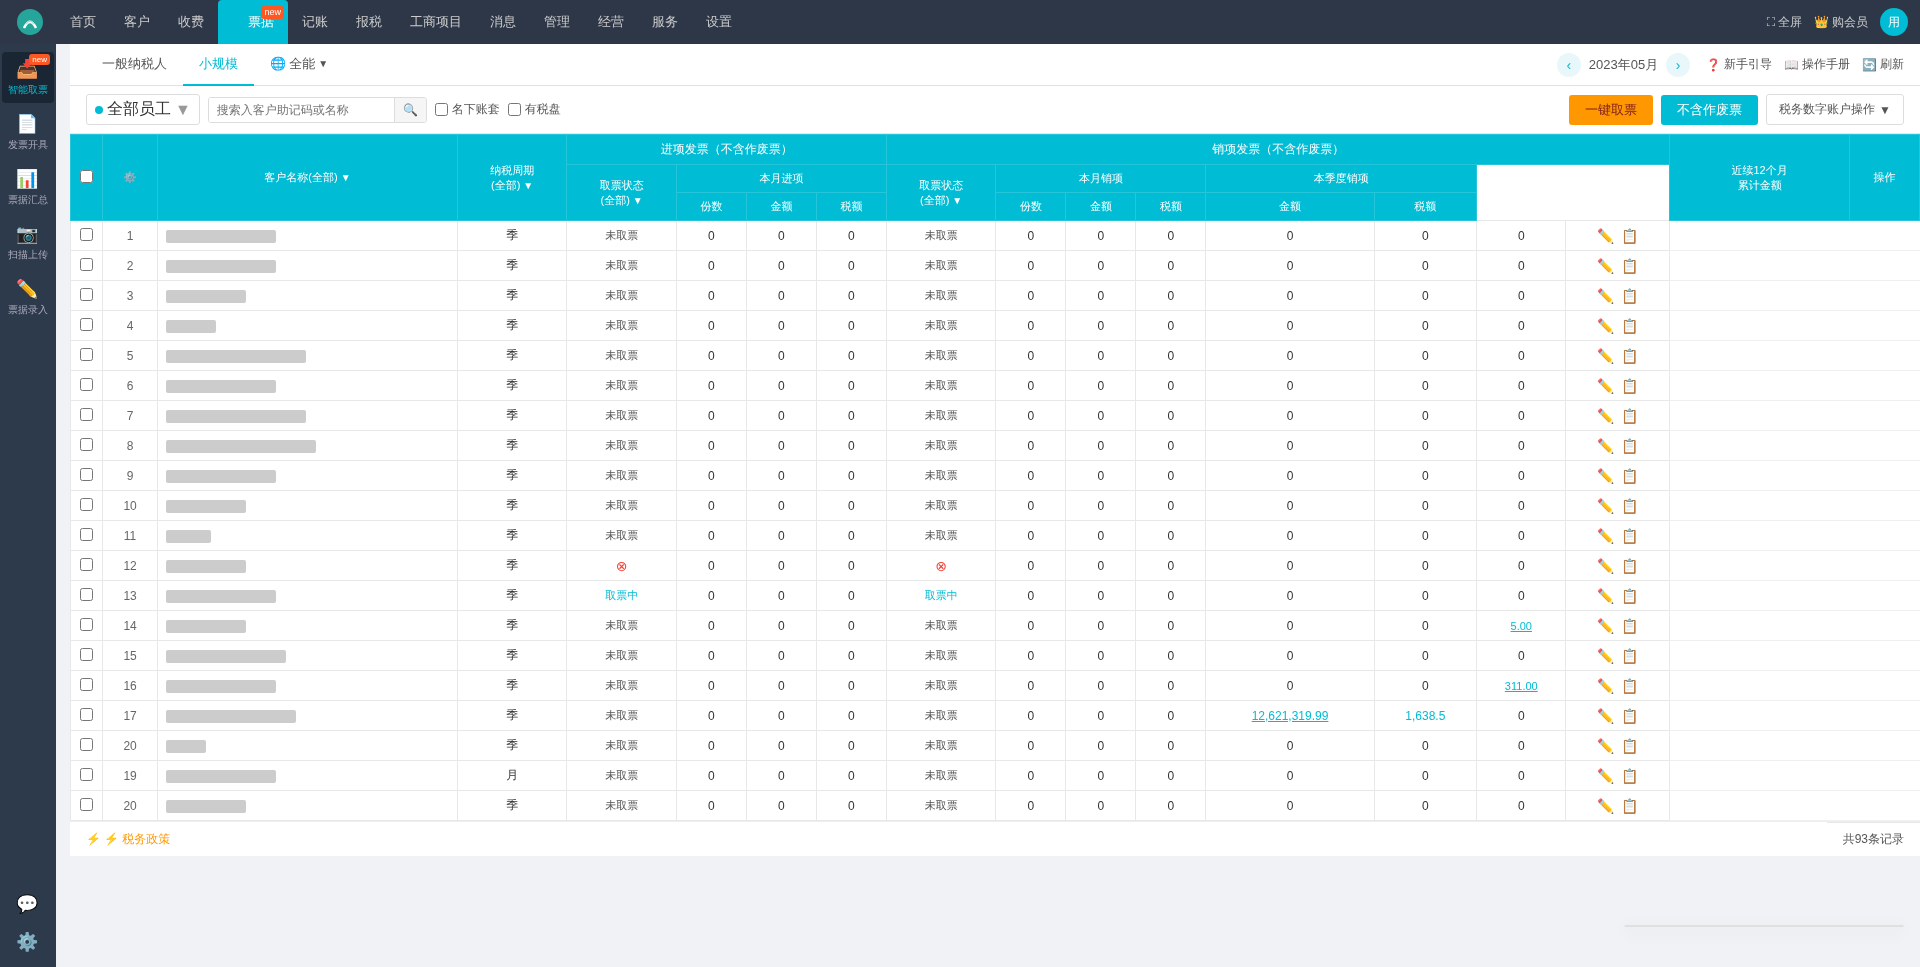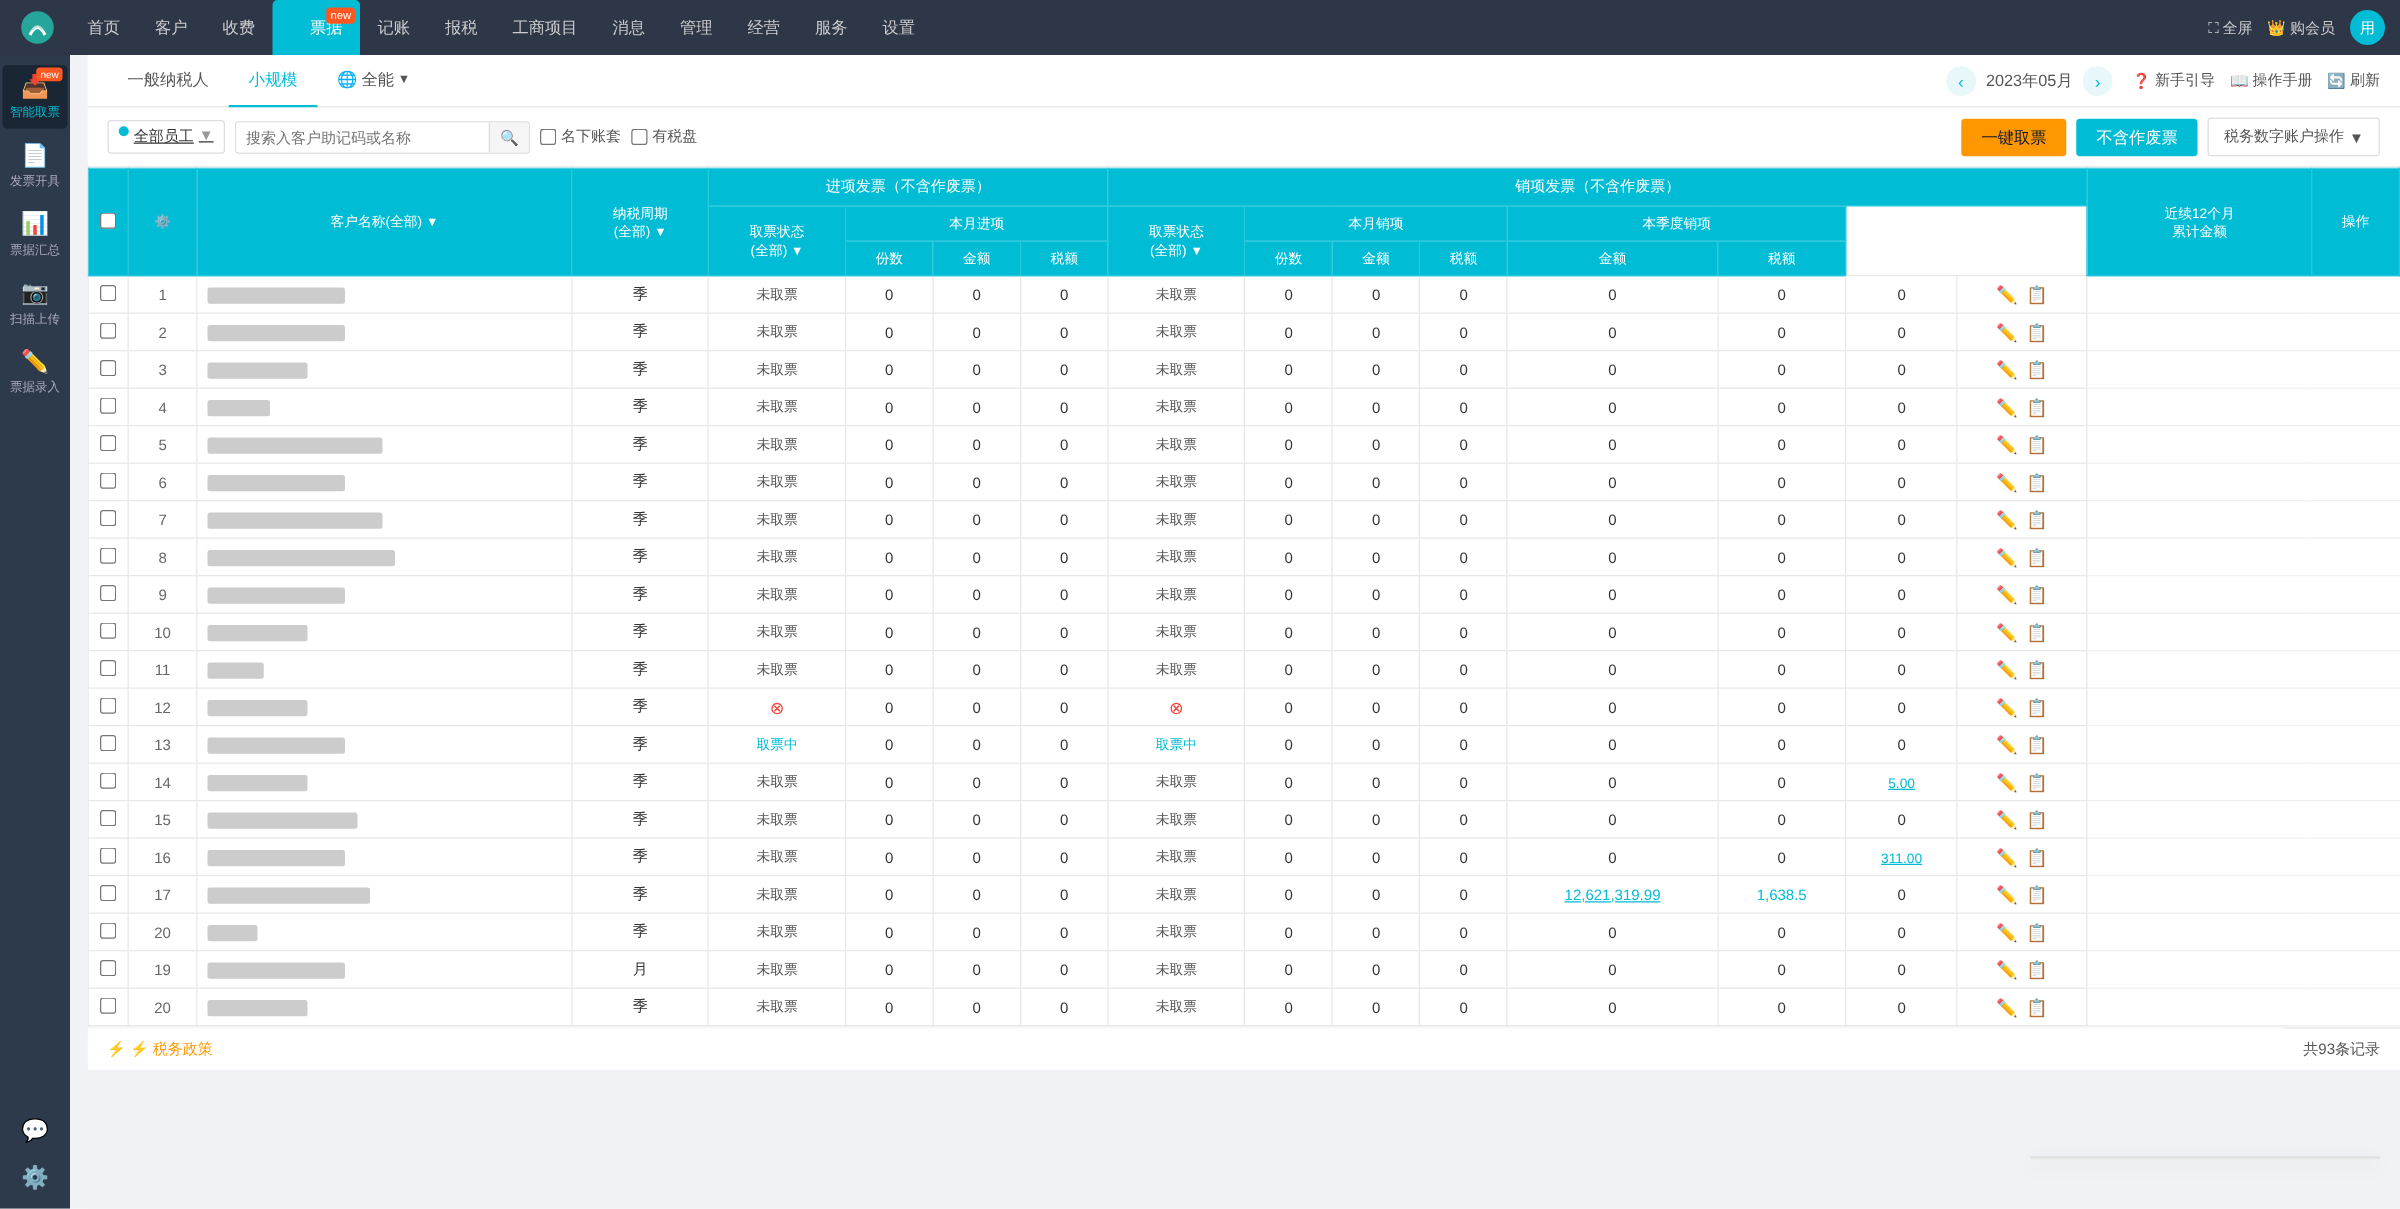--- a/index.html
+++ b/index.html
@@ -133,58 +133,57 @@
     
     .toolbar {
       background: #fff;
       padding: 8px 16px;
       display: flex;
       align-items: center;
       gap: 8px;
       border-bottom: 1px solid #e8e8e8;
     }
     .employee-select {
-      display: flex; gap: 4px;
+      display: flex; align-items: center; gap: 4px;
       border: 1px solid #ddd;
       border-radius: 3px;
       padding: 4px 8px;
-      font-size: 12px;
+      font-size: 16px;
       background: #fff;
       cursor: pointer;
       min-width: 90px;
-      text-decoration: underline;
     }
     .employee-select .dot { width: 8px; height: 8px; background: #00bcd4; border-radius: 50%; }
     .search-box {
       display: flex; align-items: center;
       border: 1px solid #ddd;
       border-radius: 3px;
       overflow: hidden;
-      width: 236px;
+      width: 219px;
     }
     .search-box input {
       border: none; outline: none;
       padding: 5px 8px;
       font-size: 12px;
       flex: 1;
       color: #999;
     }
     .search-box .search-btn {
       background: #f5f5f5;
       border-left: 1px solid #ddd;
       padding: 5px 8px;
       cursor: pointer;
       color: #666;
     }
     .checkbox-label { display: flex; align-items: center; gap: 4px; font-size: 12px; color: #555; cursor: pointer; }
     .checkbox-label input { cursor: pointer; }
     .toolbar-right { margin-left: auto; display: flex; align-items: center; gap: 8px; }
     .btn-primary {
       background: #ff9800;
-      color: #0f172a;
+      color: #7f1d1d;
       border: none;
       padding: 6px 16px;
       border-radius: 3px;
       cursor: pointer;
       font-size: 13px;
     }
     .btn-teal {
       background: #00bcd4;
       color: #fff;
       border: none;

